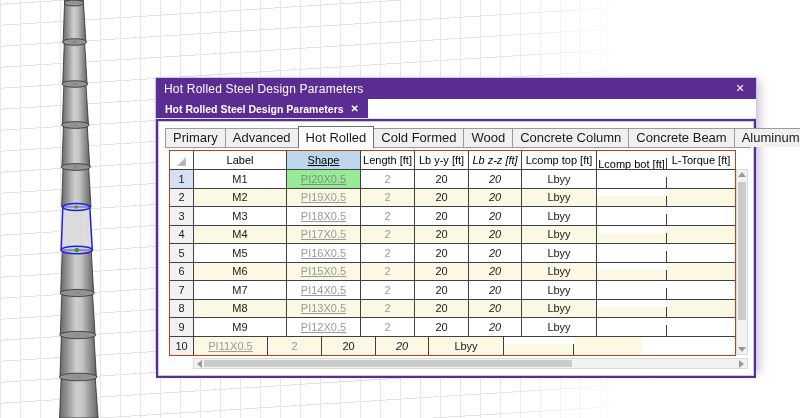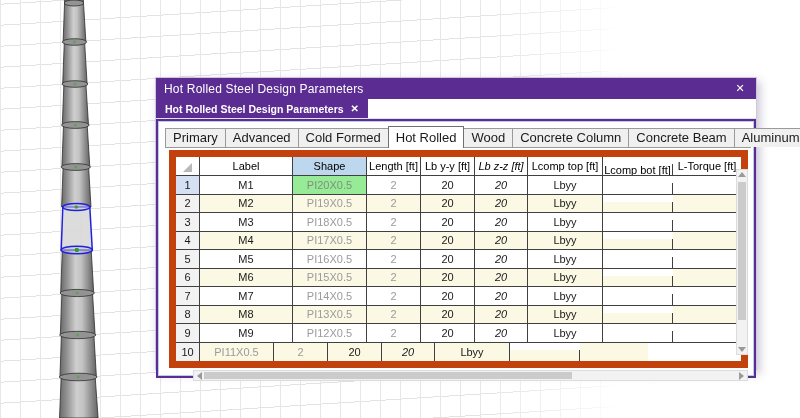--- a/index.html
+++ b/index.html
@@ -39,30 +39,30 @@
   
   .tabbar{display:flex;align-items:flex-end;height:21px;margin:1px 0 2px 2px;
     border-bottom:1px solid #9a9a9a;position:relative;}
   .tab{font-size:13px;color:#1a1a1a;background:#F0F0F0;border:1px solid #9a9a9a;border-bottom:none;
     padding:2px 7px 2px 7px;height:14px;line-height:14px;margin-right:-1px;white-space:nowrap;}
   .tab.active{background:#fff;height:17px;line-height:17px;position:relative;z-index:2;
     border-color:#707070;margin-bottom:-1px;}
 
   
   .tblzone{position:relative;margin-left:6px;margin-top:2px;width:579px;}
-  .gridtable{border:7px solid #c2410c;display:inline-block;background:#fff;}
+  .gridtable{border:1px solid #c2410c;display:inline-block;background:#fff;}
   .trow{display:flex;height:18.5px;box-sizing:border-box;}
   .trow.head{height:19px;border-bottom:1px solid #404040;}
   .cell{box-sizing:border-box;border-right:1px solid #404040;display:flex;align-items:center;
     justify-content:center;font-size:11px;color:#1a1a1a;overflow:hidden;white-space:nowrap;}
   .trow:not(.head){border-bottom:1px solid #404040;}
   .trow:last-child{border-bottom:none;}
   .c-num{width:24px;background:#F2F2F2;}
   .c-label{width:93px;}
-  .c-shape{width:74px;color:#9b9b9b;}
+  .c-shape{width:74px;color:#9b9b9b;text-decoration:underline;}
   .c-length{width:54px;color:#9b9b9b;}
   .c-lb_yy{width:54px;}
   .c-lb_zz{width:53px;font-style:italic;}
   .c-lcomp_top{width:75px;}
   .c-lcomp_bot{width:70px;margin-top:7px;}
   .c-l_torque{width:68px;border-right:none;}
   .head .cell{color:#000;background:#fff;}
   .head .hl{background:#BDD7EE;}
   .trow.alt .cell:not(.c-num){background:#FBF8E3;}
   .c-num.sel{background:#D5E0F5;}
@@ -152,22 +152,22 @@
       <div class="doctab">
         <span>Hot Rolled Steel Design Parameters</span>
         <span class="x">✕</span>
       </div>
     </div>
 
     <div class="content">
       <div class="tabbar" id="tabbar">
           <div class="tab">Primary</div>
           <div class="tab">Advanced</div>
+          <div class="tab active">Hot Rolled</div>
           <div class="tab">Cold Formed</div>
-          <div class="tab active">Hot Rolled</div>
           <div class="tab">Wood</div>
           <div class="tab">Concrete Column</div>
           <div class="tab">Concrete Beam</div>
           <div class="tab">Aluminum</div>
           <div class="tab">Stainless</div>
         </div>
 
       <div class="tblzone">
         <div class="gridtable">
           <div class="trow head" id="headrow">

